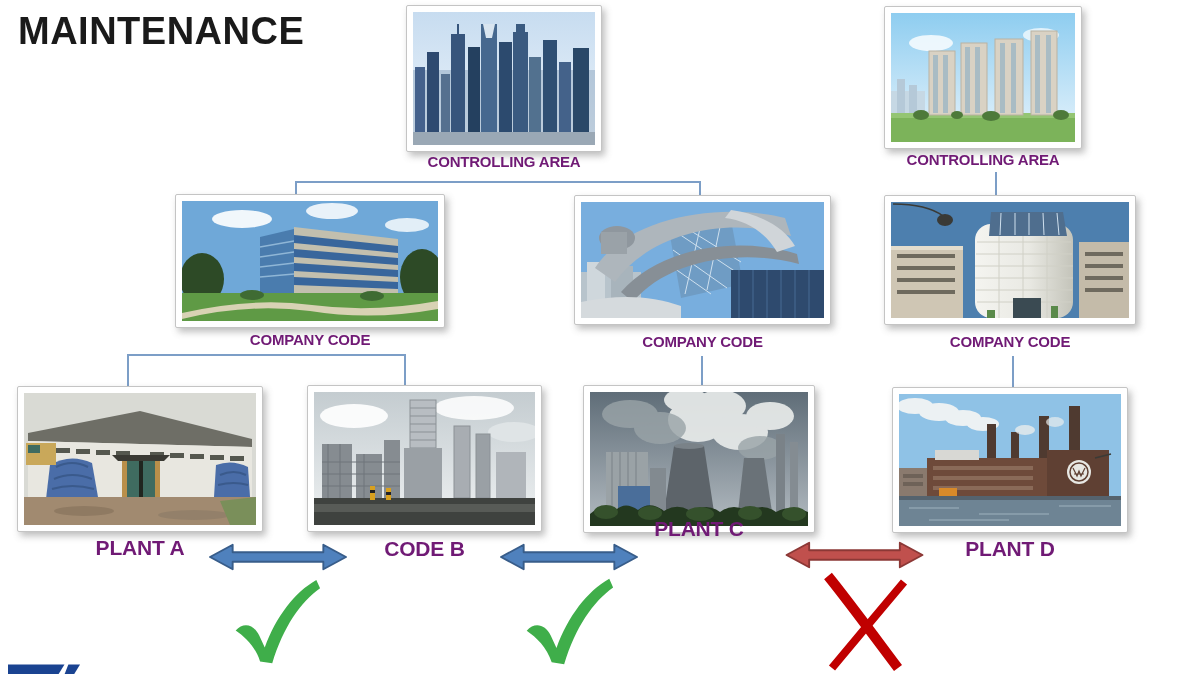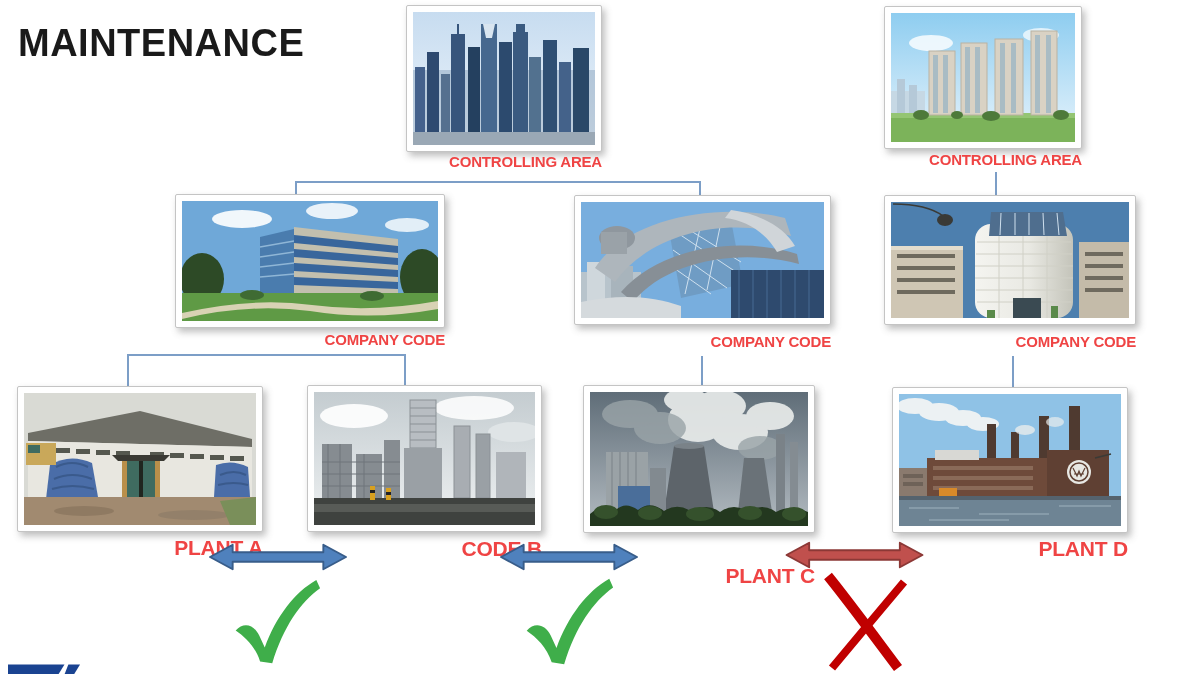--- a/index.html
+++ b/index.html
@@ -1,32 +1,32 @@
 <!DOCTYPE html>
 <html style="--arrow-blue: #4F81BD; --arrow-blue-border: #385D8A; --arrow-red: #C0504D; --arrow-red-border: #8C3836; --check-green: #3FAE4A; --cross-red: #C00000; --connector-blue: #7C9EC7; --sap-blue: #1A4391; --title-black: #1A1A1A;"><head>
 <meta charset="utf-8">
 <style>
   html,body{margin:0;padding:0;background:#ffffff;}
   #slide{
     position:relative;width:1199px;height:674px;background:#ffffff;
     font-family:"Liberation Sans",sans-serif;overflow:hidden;
   }
   .title{
-    position:absolute;left:18px;top:20px;width:360px;
+    position:absolute;left:18px;top:8px;width:360px;
     font-size:38px;font-weight:800;line-height:47px;color:var(--title-black,#1a1a1a);
     letter-spacing:0.5px;
   }
   .frame{
     position:absolute;background:#ffffff;border:1px solid #c4c4c4;
     box-shadow:3px 4px 7px rgba(110,110,110,.45);
     padding:6px;box-sizing:border-box;border-radius:2px;
   }
   .frame svg{display:block;width:100%;height:100%;}
   .node-label{
-    position:absolute;text-align:right;font-weight:bold;color:#ef4444;
+    position:absolute;text-align:center;font-weight:bold;color:#701a75;
     font-size:15px;letter-spacing:-0.2px;white-space:nowrap;
   }
   .plant-label{font-size:21px;}
   .conn{position:absolute;background:var(--connector-blue,#7c9ec7);}
   .mark{position:absolute;}
   .arrow{position:absolute;}
   .sap-logo{position:absolute;left:8px;top:662px;width:74px;height:40px;}
 </style>
 </head>
 <body>
@@ -359,21 +359,21 @@
       <path d="M0 122 Q12 110 24 120 Q34 108 48 118 Q60 108 74 119 Q88 110 102 120 Q116 110 130 120 Q144 110 158 120 Q172 110 186 120 Q200 112 218 120 L218 134 L0 134 Z" fill="#23381f"></path>
       <g fill="#35512c">
         <ellipse cx="16" cy="120" rx="12" ry="7"></ellipse>
           <ellipse cx="60" cy="121" rx="12" ry="7"></ellipse>
         <ellipse cx="110" cy="122" rx="14" ry="7"></ellipse>
           <ellipse cx="160" cy="121" rx="12" ry="7"></ellipse>
         <ellipse cx="204" cy="122" rx="12" ry="7"></ellipse>
       </g>
     </svg>
   </div>
-  <div class="node-label plant-label" style="left:583px;top:564px;width:232px">PLANT C</div>
+  <div class="node-label plant-label" style="left:583px;top:517px;width:232px">PLANT C</div>
 
   <div class="frame" style="left:892px;top:387px;width:236px;height:146px">
     <svg viewBox="0 0 222 132" preserveAspectRatio="none">
       <rect width="222" height="132" fill="#8fc2e6"></rect>
       <g fill="#f2f4f4" opacity=".95">
         <ellipse cx="84" cy="30" rx="16" ry="7"></ellipse>
           <ellipse cx="64" cy="24" rx="18" ry="8"></ellipse>
         <ellipse cx="40" cy="18" rx="20" ry="9"></ellipse>
           <ellipse cx="16" cy="12" rx="18" ry="8"></ellipse>
       </g>

